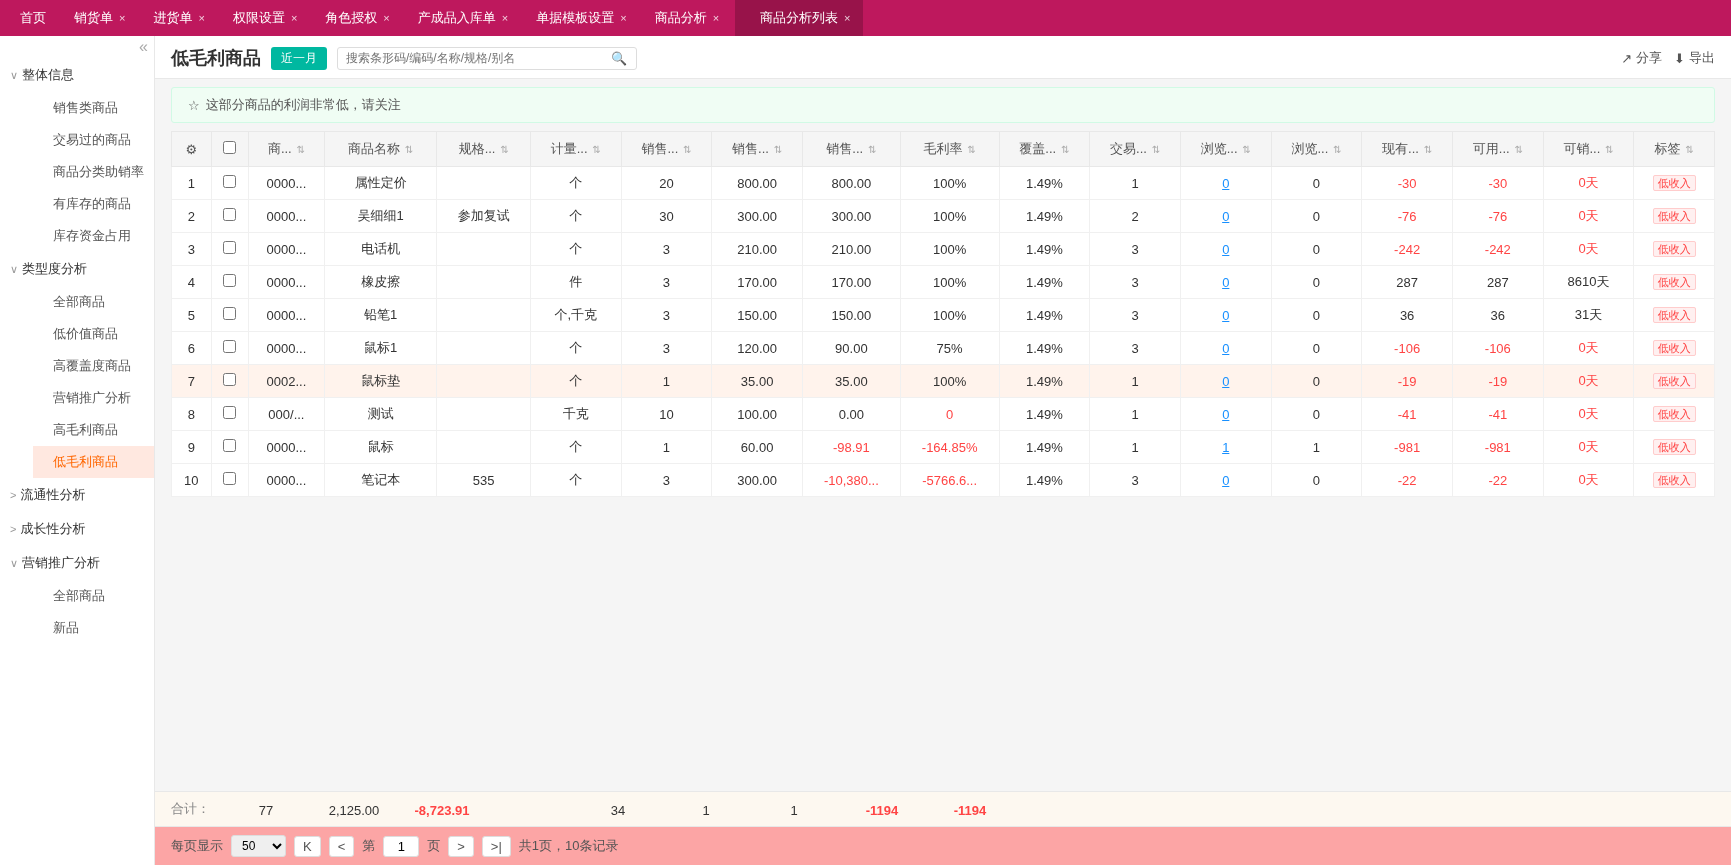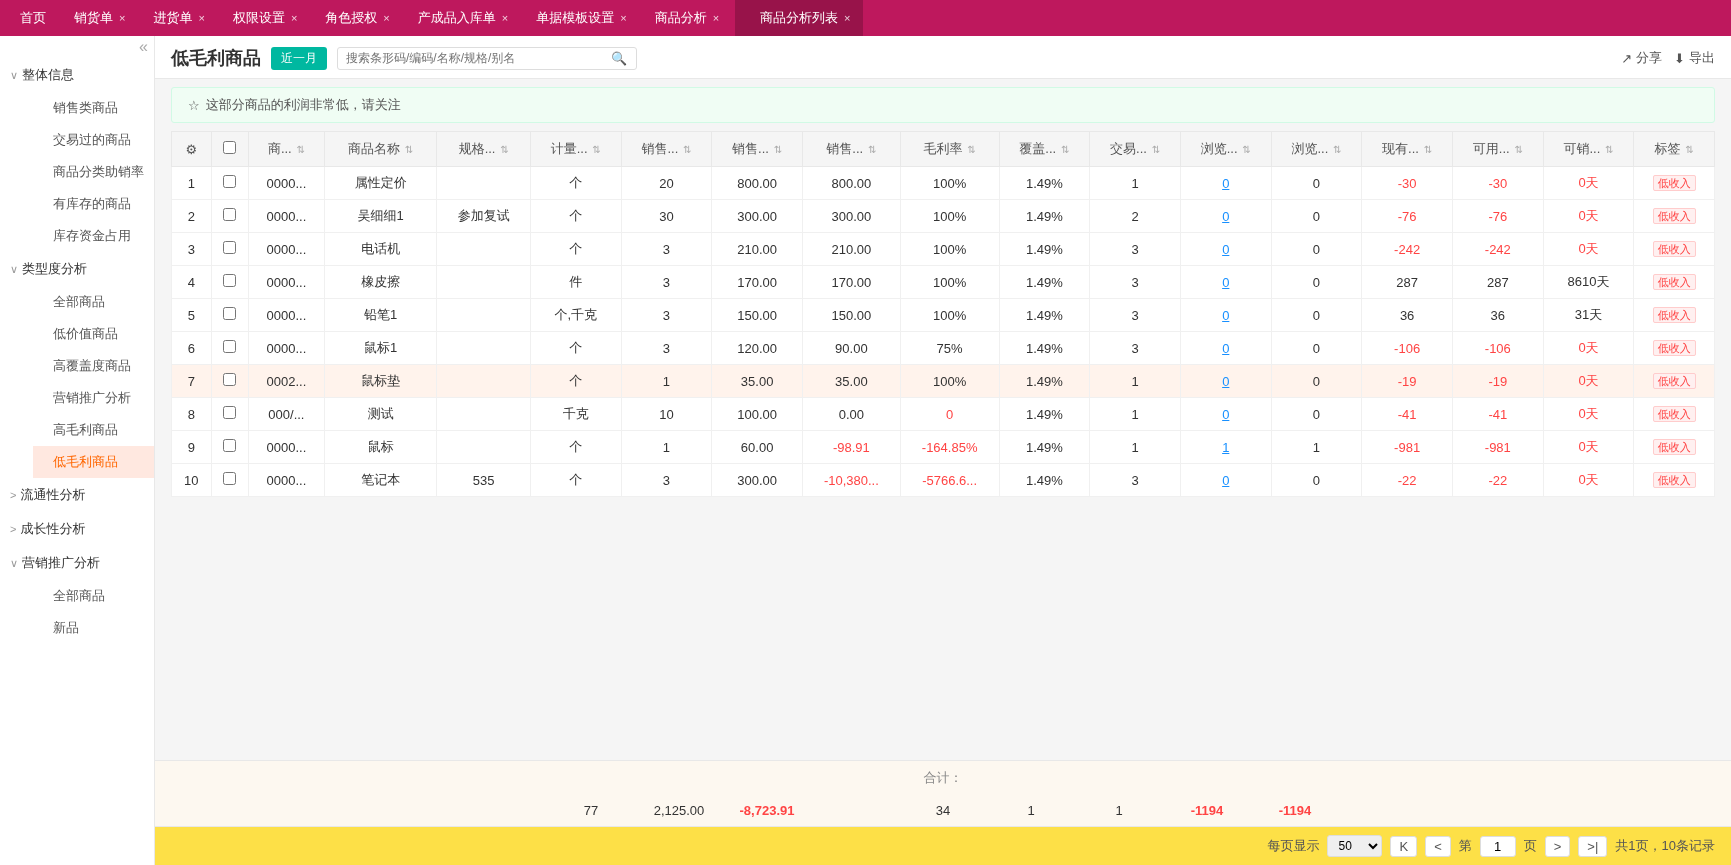--- a/index.html
+++ b/index.html
@@ -182,41 +182,39 @@
       font-size: 11px;
     }
     input[type="checkbox"] { cursor: pointer; }
 
     
     .table-footer {
       background: #fdf8f0;
       border-top: 1px solid #e8e8e8;
       padding: 8px 16px;
       display: flex;
-      align-items: center;
+      align-items: flex-end;
       gap: 16px;
-      flex-direction: column;
     }
     .footer-total-label { color: #888; font-size: 13px; }
     .footer-values {
       display: flex;
       gap: 8px;
       flex: 1;
       align-items: center;
     }
     .footer-val { min-width: 80px; text-align: center; font-size: 13px; color: #333; }
     .footer-val.red { color: #ff4444; font-weight: bold; }
 
     
     .pagination-bar {
       display: flex;
       align-items: center;
-      justify-content: flex-end;
       padding: 8px 16px;
-      background: #fde047;
+      background: #fca5a5;
       border-top: 1px solid #e8e8e8;
       gap: 8px;
       font-size: 12px;
       color: #555;
     }
     .pagination-bar select {
       border: 1px solid #ddd;
       border-radius: 3px;
       padding: 2px 6px;
       font-size: 12px;

